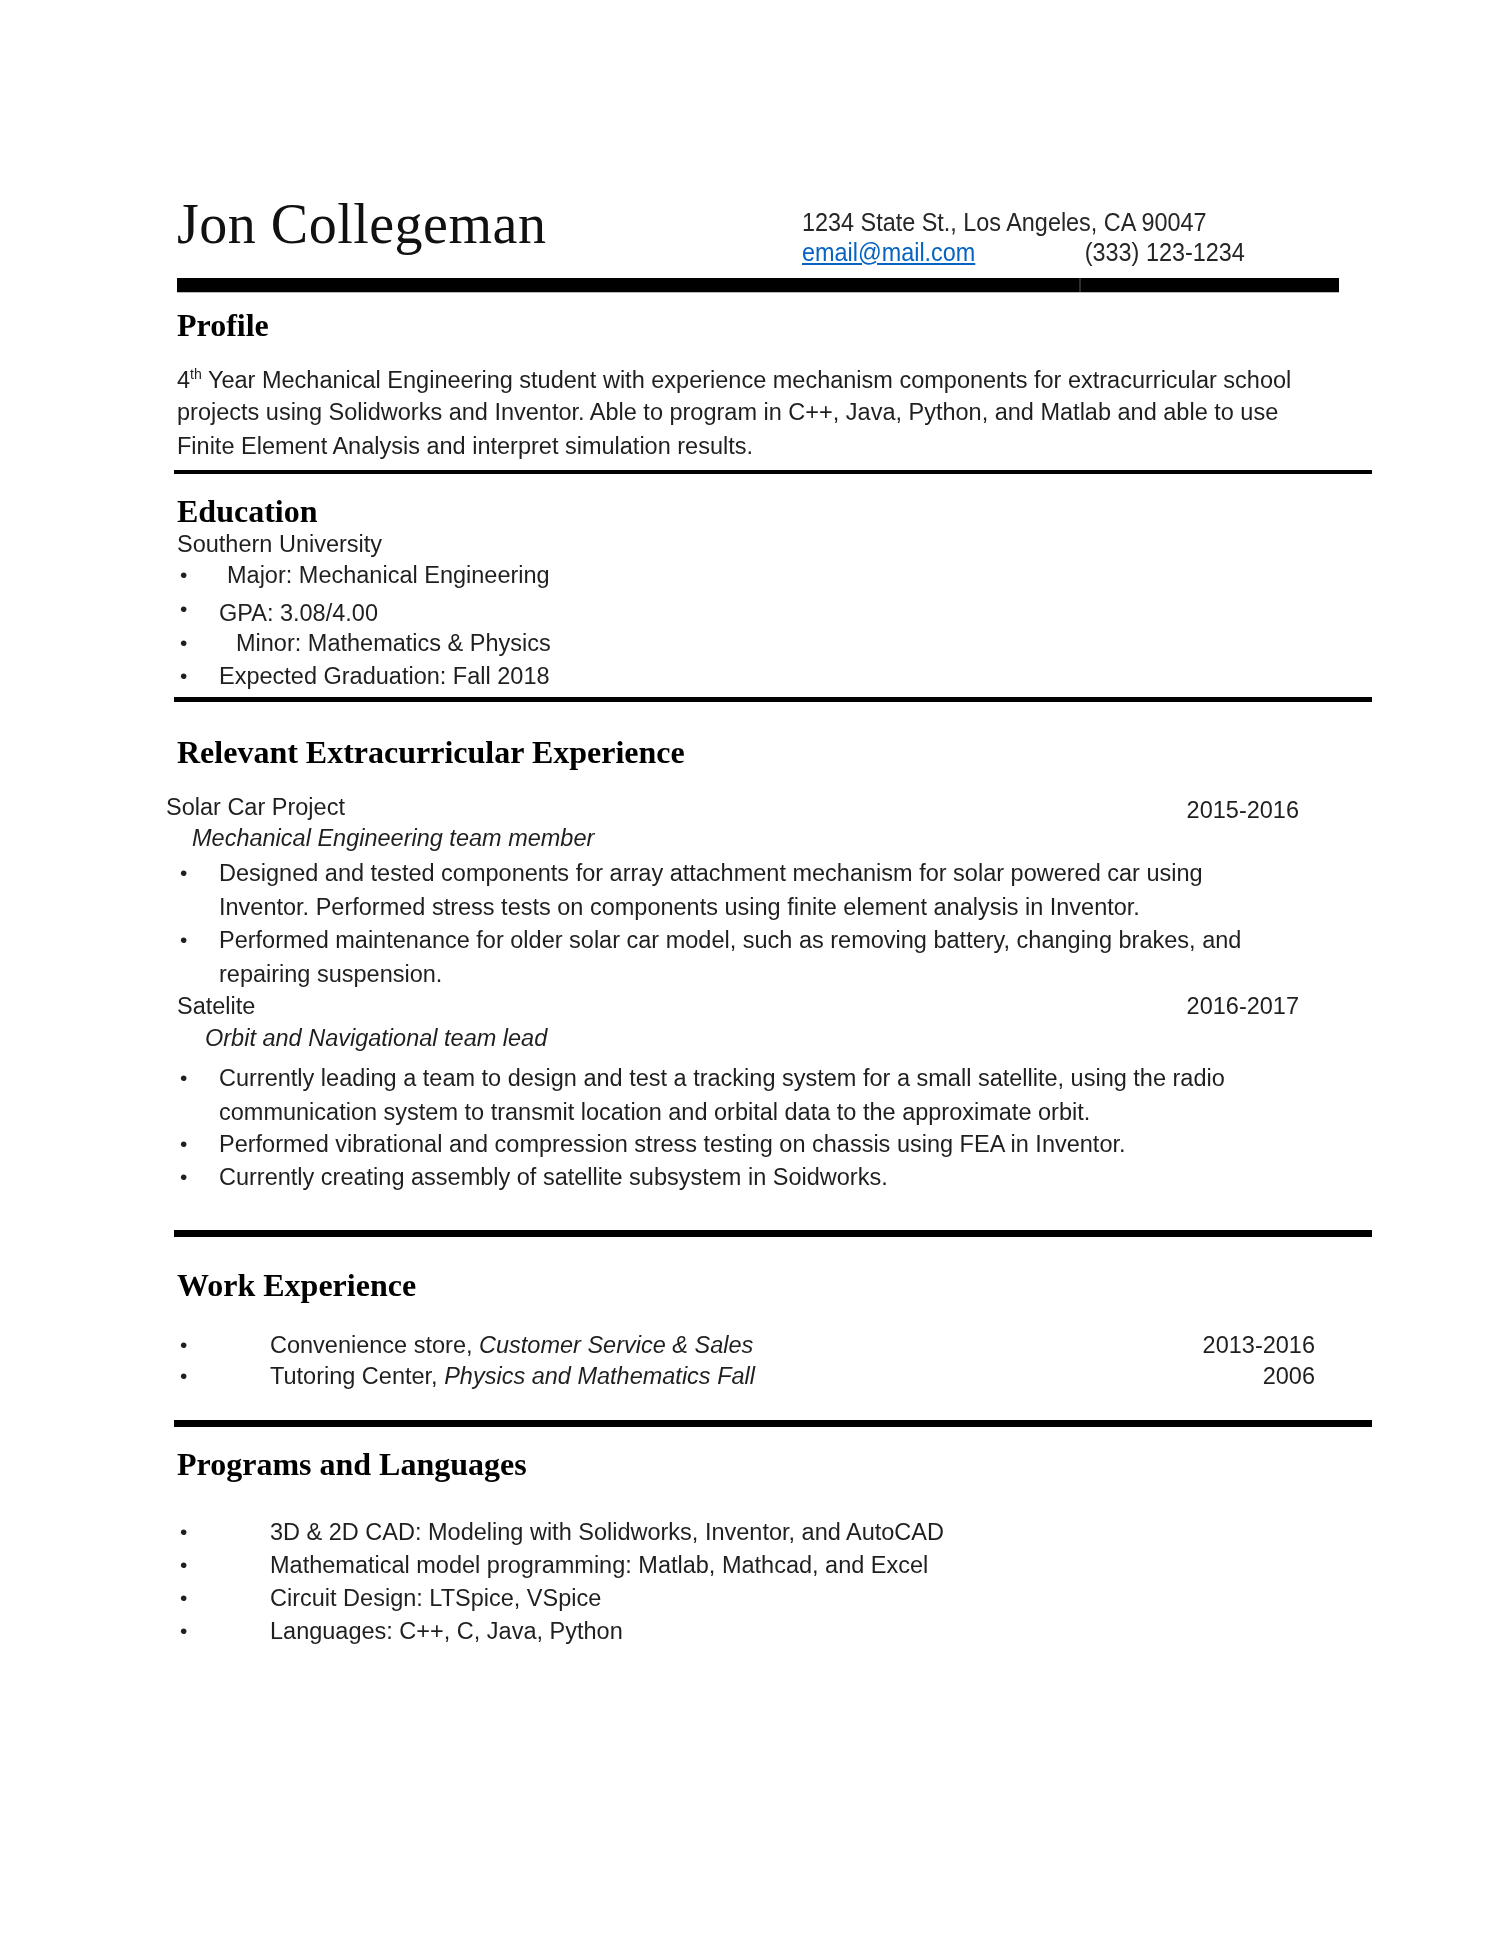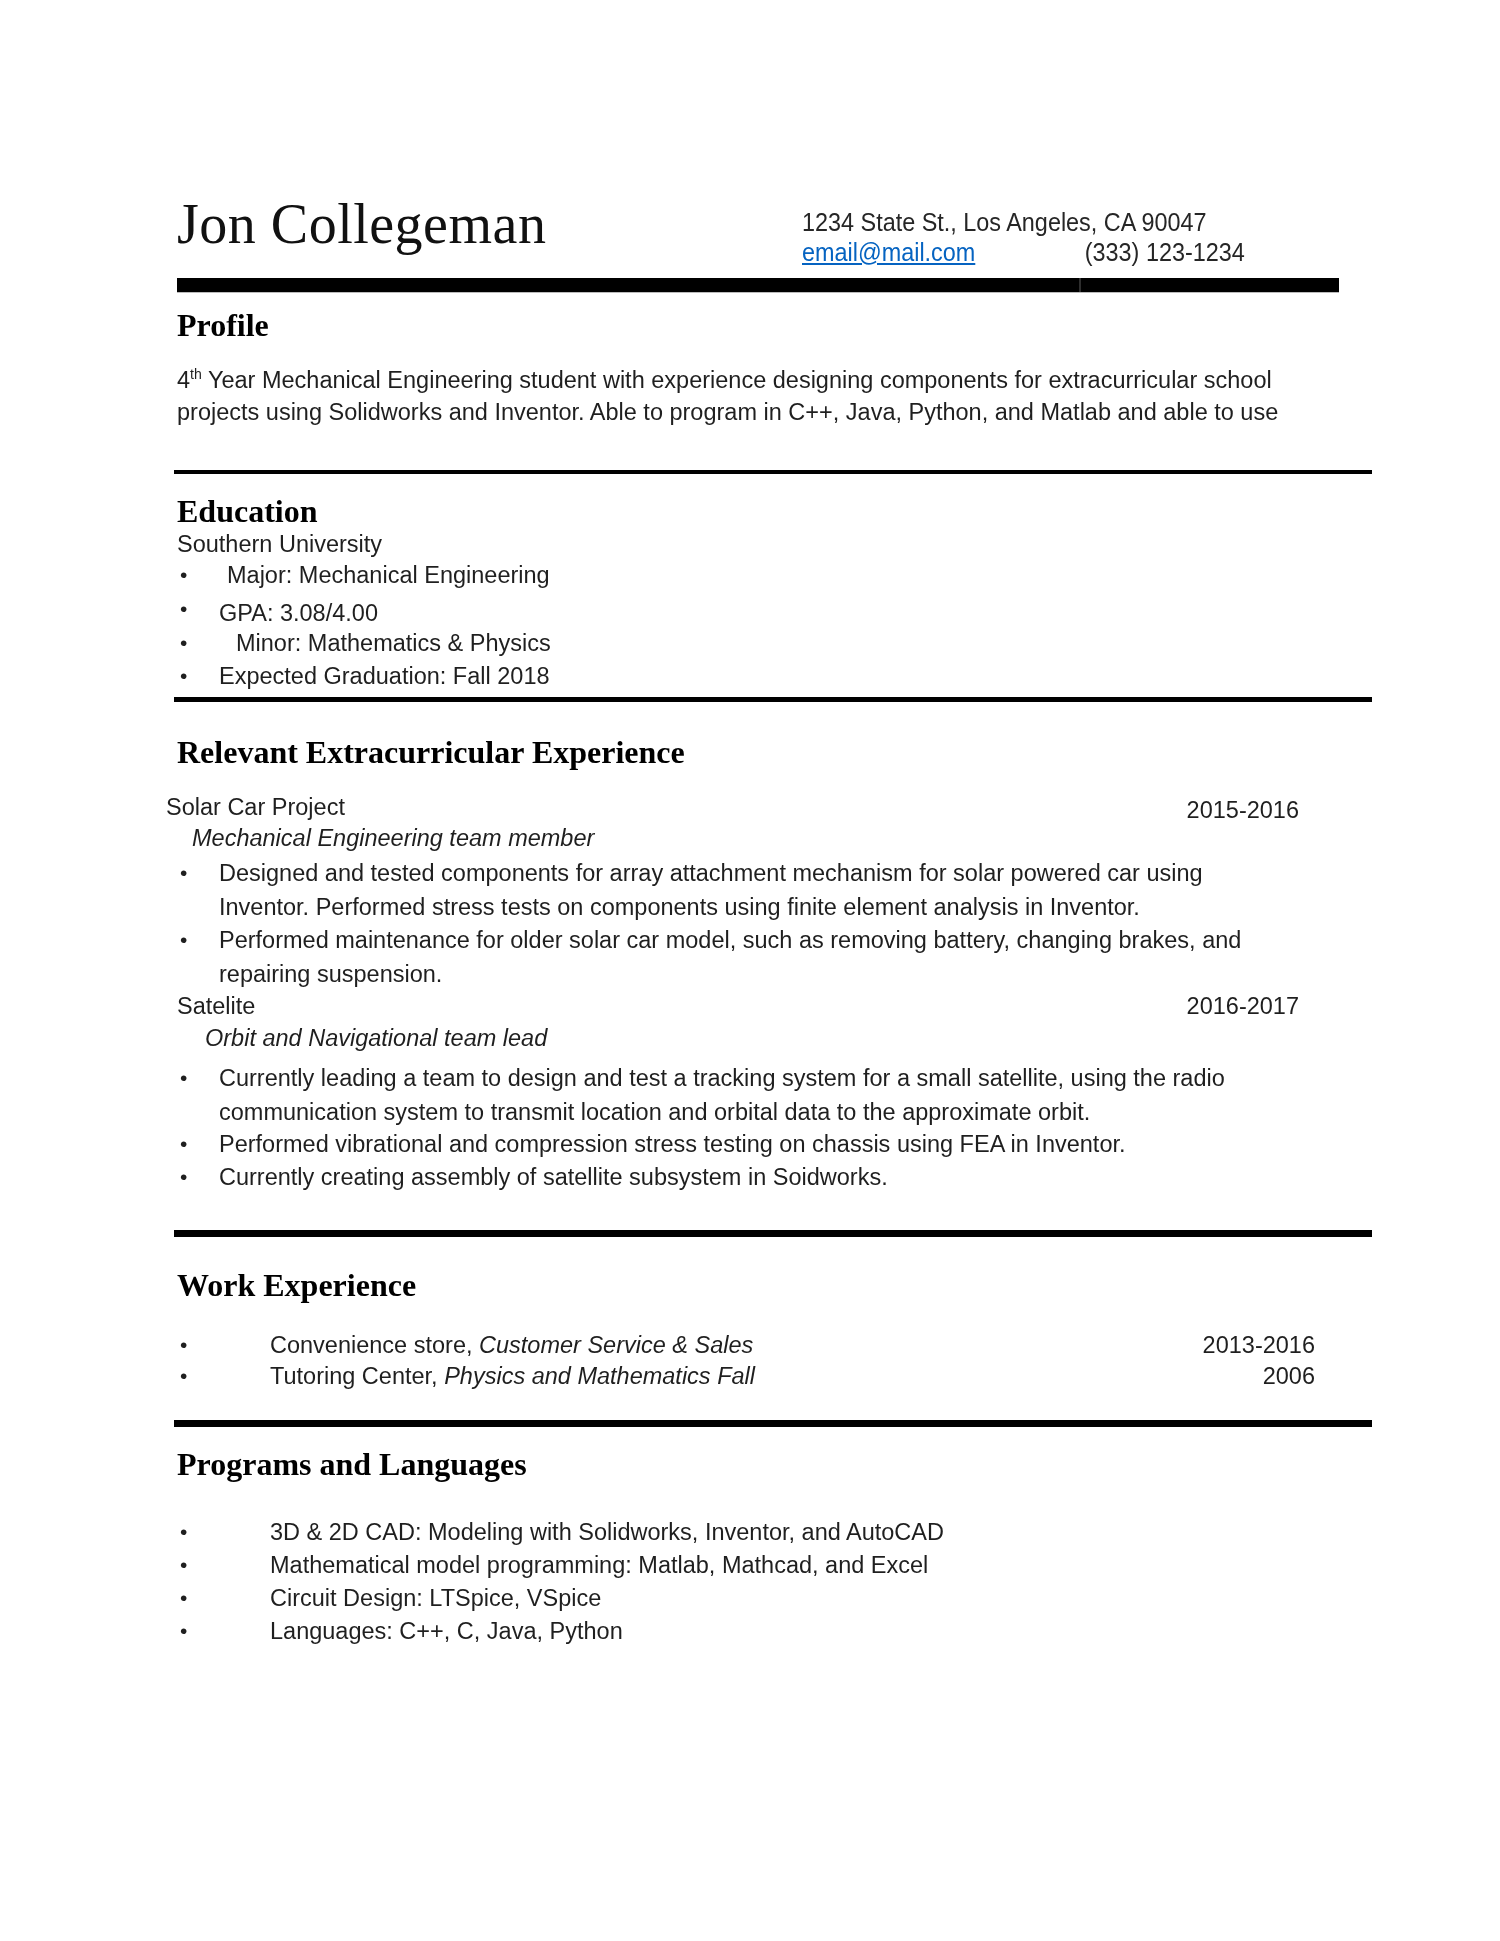--- a/index.html
+++ b/index.html
@@ -65,23 +65,24 @@
   <div class="abs contact contact-l2">
     <span class="email">email@mail.com</span>
     <span>(333) 123-1234</span>
   </div>
   <div class="abs header-bar">
     <div class="header-bar-seam"></div>
   </div>
 
   <div class="abs h-section" style="top:307px;">Profile</div>
   <div class="abs body-t" style="left:155px;top:366px;">
-    <span>4</span><span style="vertical-align:super;font-size:60%;">th</span><span> Year Mechanical Engineering student with experience designing components for extracurricular school</span>
+    <span>4</span><span style="vertical-align:super;font-size:60%;">th</span><span> Year Mechanical Engineering student with experience mechanism components for extracurricular school</span>
   </div>
   <div class="abs body-t" style="left:155px;top:399px;">projects using Solidworks and Inventor. Able to program in C++, Java, Python, and Matlab and able to use</div>
+  <div class="abs body-t" style="left:155px;top:433px;">Finite Element Analysis and interpret simulation results.</div>
 
   <div class="abs rule" style="top:470px;height:4px;"></div>
 
   <div class="abs h-section" style="top:493px;">Education</div>
   <div class="abs body-t" style="left:155px;top:531px;">Southern University</div>
 
   <div class="abs glyph" style="left:158px;top:563px;">•</div>
   <div class="abs body-t" style="left:205px;top:562px;">Major: Mechanical Engineering</div>
   <div class="abs glyph" style="left:158px;top:597px;">•</div>
   <div class="abs body-t" style="left:197px;top:600px;">GPA: 3.08/4.00</div>

